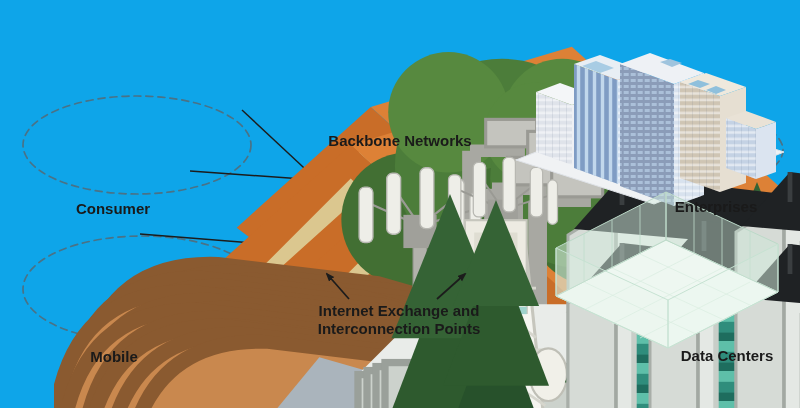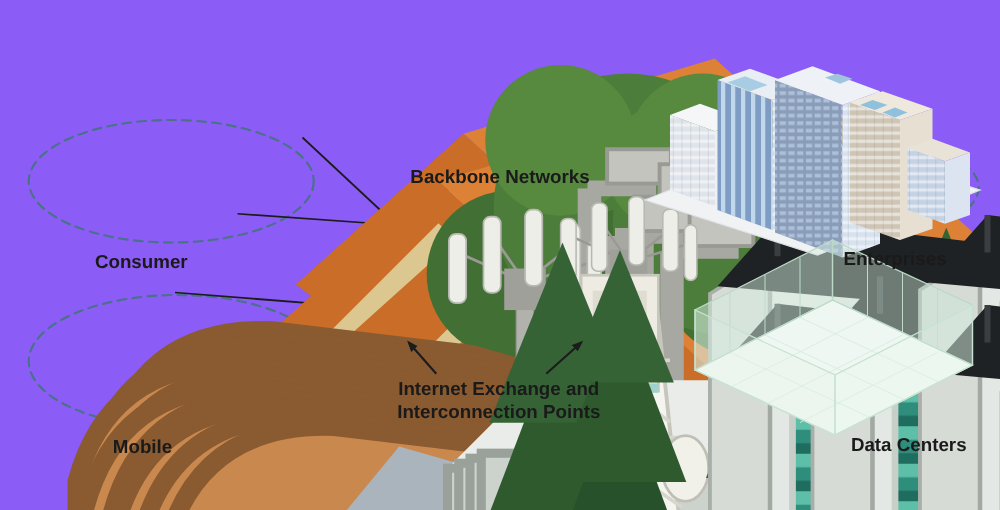--- a/index.html
+++ b/index.html
@@ -1,16 +1,16 @@
 <!DOCTYPE html>
 <html style="--ellipse-dash: #4a7286; --connection-line: #1c1c1c; --label-text: #1a1a1a; --house-roof: #dd8136; --house-roof-dark: #c96d28; --house-wall: #dbc78f; --house-wall-dark: #cdb575; --car-body: #c9884e; --pine-green: #2e5a2e; --tree-green: #4c7d3a; --rack-teal: #2f8d7c; --cabinet-gray: #e4e8e4; --building-blue: #7f9cc4; --building-gray-blue: #8b9cb8; --building-tan: #cfc5b4; --dc-glass: #dff0e7; --dc-rack-dark: #1d2630; --street-tree: #4da34d;"><head>
 <meta charset="utf-8">
 <style>
   html,body{margin:0;padding:0;background:#ffffff;}
-  .stage{position:relative;width:800px;height:408px;background:#8b5cf6;overflow:hidden;
+  .stage{position:relative;width:800px;height:408px;background:#0ea5e9;overflow:hidden;
          font-family:"Liberation Sans",sans-serif;}
   .region{fill:none;stroke:var(--ellipse-dash,#4a7286);stroke-width:1.7;
           stroke-dasharray:7 5;stroke-linecap:round;}
   .conn{stroke:var(--connection-line,#1c1c1c);stroke-width:1.4;fill:none;}
   .arrow{stroke:var(--connection-line,#1c1c1c);stroke-width:1.7;fill:none;}
   .lbl{font:bold 15px "Liberation Sans",sans-serif;fill:var(--label-text,#1a1a1a);
        text-anchor:middle;}
   .hw{fill:var(--house-wall,#dbc78f);} .hwd{fill:var(--house-wall-dark,#cdb575);}
   .roof{fill:var(--house-roof,#dd8136);} .roofd{fill:var(--house-roof-dark,#c96d28);}
   .win{fill:#5a4532;stroke:#f8f8f5;stroke-width:.7;}

